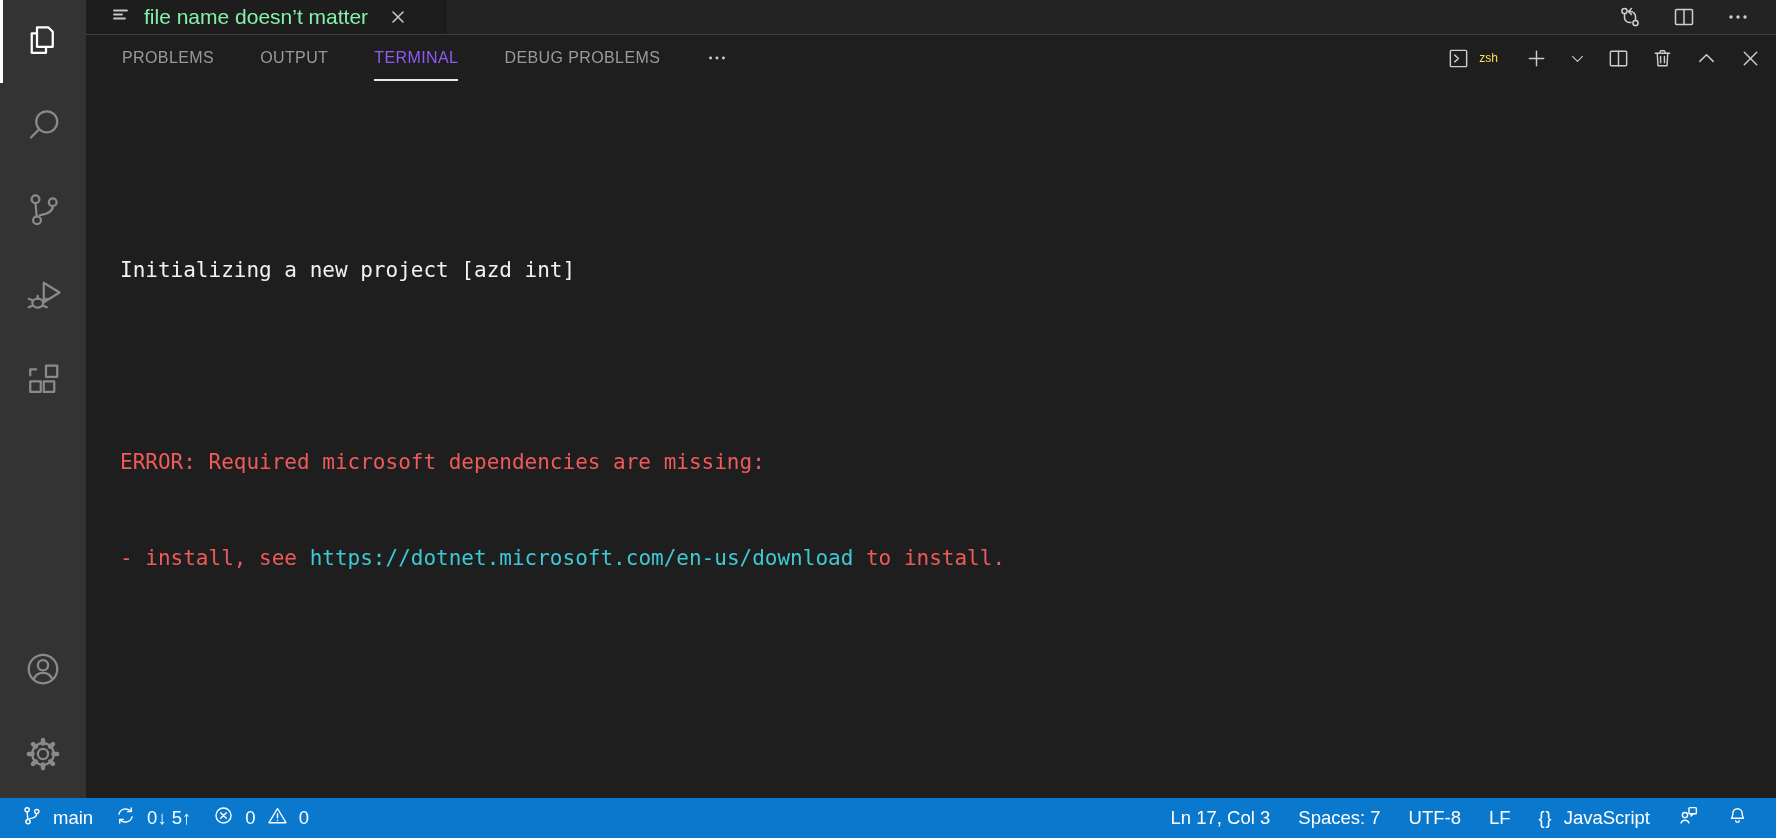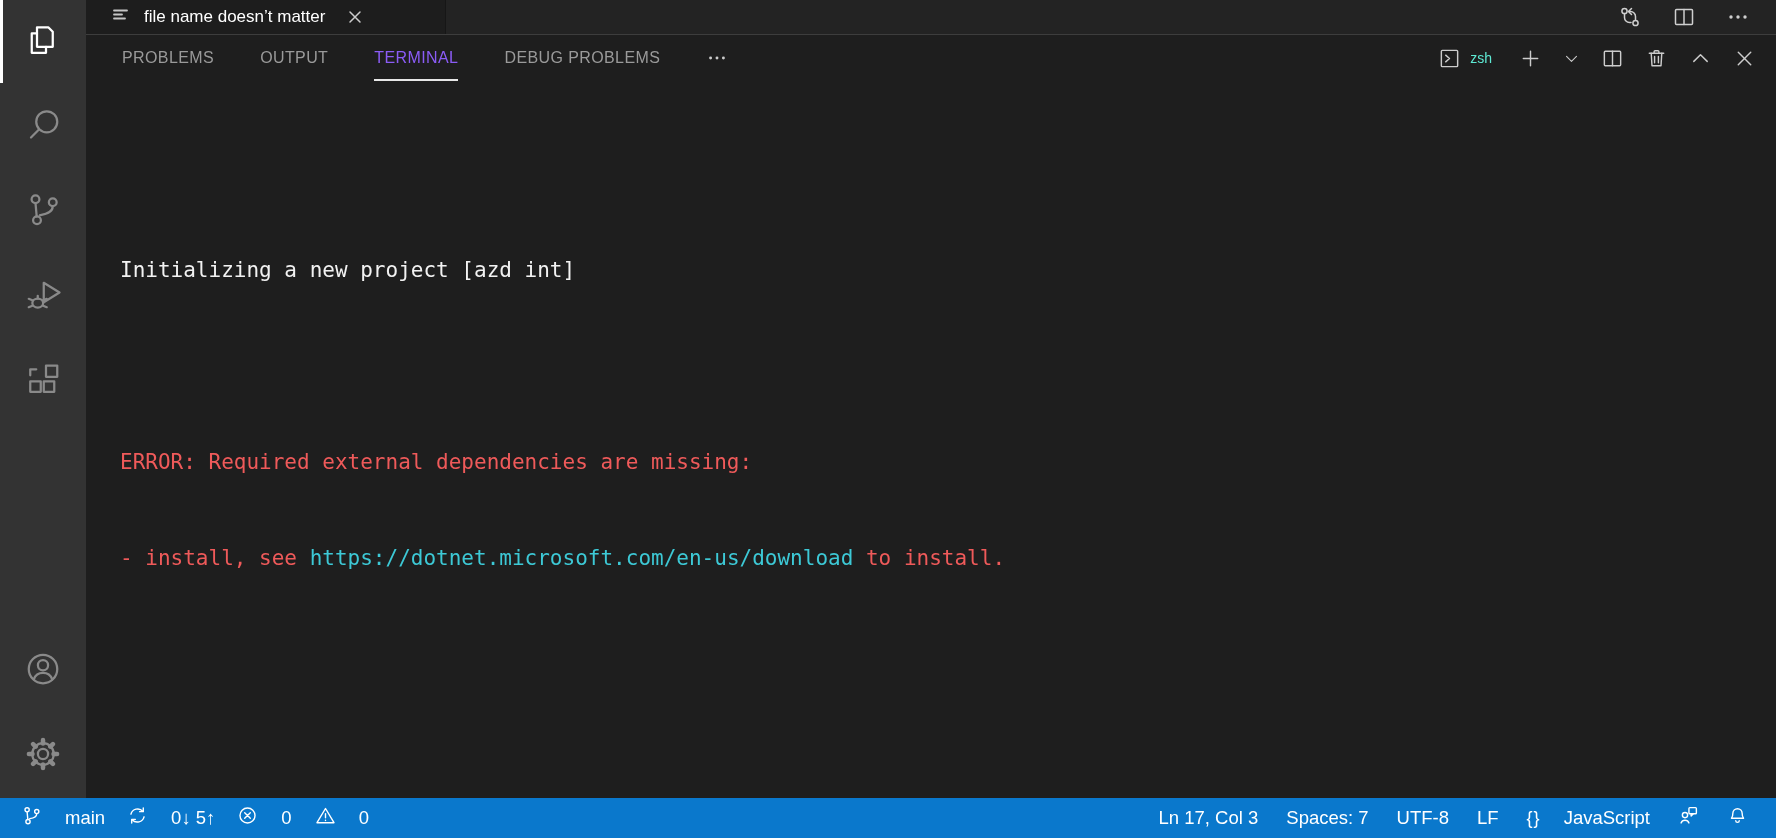--- a/index.html
+++ b/index.html
@@ -18,53 +18,53 @@
   .ab-item:first-child{height:83px}
   .ab-item.active{color:#ffffff}
   .ab-item.active::before{content:"";position:absolute;left:0;top:0;bottom:0;width:3px;background:#ffffff}
   .ab-spacer{flex:1}
   .ab-item svg{width:36px;height:36px;stroke:currentColor;fill:none;stroke-width:1.5;stroke-linecap:round;stroke-linejoin:round}
 
   
   .main{grid-column:2;grid-row:1;display:flex;flex-direction:column;background:var(--editor-bg)}
   .tab-bar{height:62px;background:var(--tab-strip-bg);display:flex;align-items:stretch;justify-content:space-between;border-bottom:1px solid #3d3d3d}
   .tab{display:flex;align-items:center;gap:12px;padding:0 18px 0 24px;background:#1d1d1d;border-right:1px solid #161616;min-width:360px;cursor:pointer}
-  .tab-title{color:#ffffff;font-size:17px}
+  .tab-title{color:#86efac;font-size:21px}
   .tab svg{stroke:#c5c5c5;fill:none;stroke-width:1.8;stroke-linecap:round}
   .tab-close svg{width:20px;height:20px;stroke:#cccccc}
   .tab-close{margin-left:8px;display:flex;align-items:center;cursor:pointer}
   .tab-actions{display:flex;align-items:center;gap:30px;padding-right:26px;color:#cfcfcf}
   .tab-actions .icon-btn svg{width:24px;height:24px;stroke:currentColor;fill:none;stroke-width:1.5;stroke-linecap:round;stroke-linejoin:round}
   .icon-btn{display:flex;align-items:center;justify-content:center;cursor:pointer}
 
   
-  .panel-header{height:82px;display:flex;justify-content:space-between;padding:0 20px 0 36px}
+  .panel-header{height:82px;display:flex;justify-content:space-between;padding:0 14px 0 36px}
   .panel-tabs{display:flex;align-items:center;gap:46px;height:100%}
   .panel-tab{font-size:16px;letter-spacing:.4px;color:#9a9a9a;height:100%;display:flex;align-items:center;border-bottom:2px solid transparent;padding-top:2px;cursor:pointer}
   .panel-tab.active{color:#8b5cf6;border-bottom-color:#e7e7e7}
   .panel-more{color:#cccccc;cursor:pointer;display:flex;align-items:center}
   .panel-more svg{width:22px;height:22px;fill:currentColor}
   .panel-actions{display:flex;align-items:center;gap:21px;color:#cccccc}
   .panel-actions svg{width:23px;height:23px;stroke:currentColor;fill:none;stroke-width:1.5;stroke-linecap:round;stroke-linejoin:round}
   .shell-group{display:flex;align-items:center;gap:9px;margin-right:6px;cursor:pointer}
-  .shell-label{font-size:14px;color:#5eead4}
+  .shell-label{font-size:12px;color:#fde047}
 
   
   .terminal{flex:1;padding:13px 0 0 34px;font-family:"DejaVu Sans Mono",monospace;font-size:21px;line-height:32px;white-space:pre;color:var(--terminal-fg)}
   .t-line{height:32px}
   .t-green{color:var(--terminal-green)}
   .t-blue{color:var(--terminal-blue)}
   .t-red{color:var(--terminal-red)}
   .t-cyan{color:var(--terminal-cyan)}
   .t-bold{font-weight:normal;color:#f2f2f2}
 
   
   .status-bar{grid-column:1/3;grid-row:2;background:var(--status-bar-bg);display:flex;align-items:center;justify-content:space-between;color:#ffffff;font-size:18.5px;padding:0 14px 0 10px}
   .sb-group{display:flex;align-items:center;height:100%}
-  .sb-item{display:flex;align-items:center;gap:23px;padding:0 11px;height:100%;cursor:pointer}
+  .sb-item{display:flex;align-items:center;gap:11px;padding:0 11px;height:100%;cursor:pointer}
   .sb-item svg{width:21px;height:21px;stroke:#ffffff;fill:none;stroke-width:1.6;stroke-linecap:round;stroke-linejoin:round}
   .sb-right .sb-item{padding:0 14px}
   .sb-braces{font-size:18px;letter-spacing:1px}
 </style>
 </head>
 <body>
 
 <div class="app">
 
   <div class="activity-bar">
@@ -235,21 +235,21 @@
               <path d="M5.5 5.5l13 13M18.5 5.5l-13 13"></path>
             </svg>
         </span>
       </div>
     </div>
 
     <div class="terminal">
       <div class="t-line"></div>
       <div class="t-line t-bold">Initializing a new project [azd int]</div>
       <div class="t-line"></div>
-      <div class="t-line t-red">ERROR: Required external dependencies are missing:</div>
+      <div class="t-line t-red">ERROR: Required microsoft dependencies are missing:</div>
       <div class="t-line"><span class="t-red">- install, see </span><span class="t-cyan">https://dotnet.microsoft.com/en-us/download</span><span class="t-red"> to install.</span></div>
       <div class="t-line"></div>
       
       
     </div>
   </div>
 
   <div class="status-bar">
     <div class="sb-group sb-left">
       <div class="sb-item">

